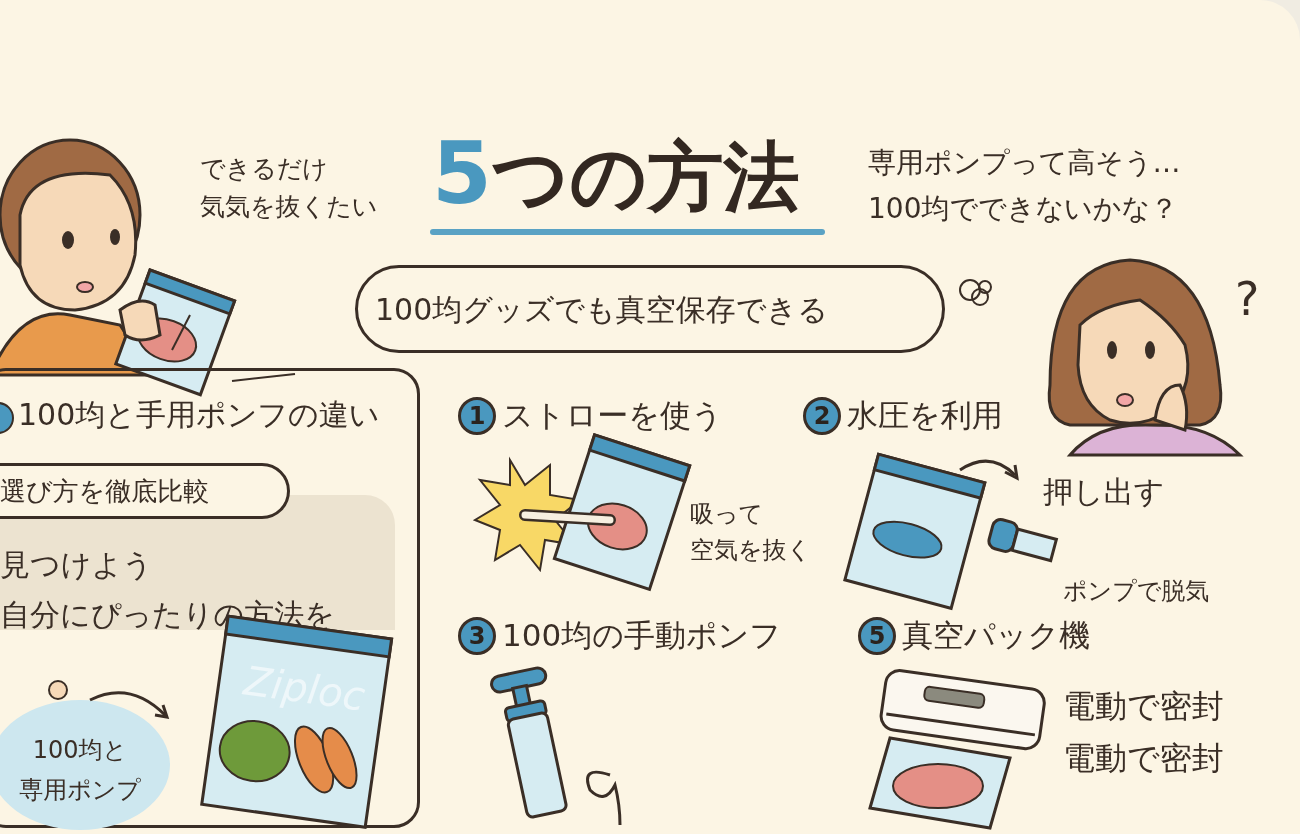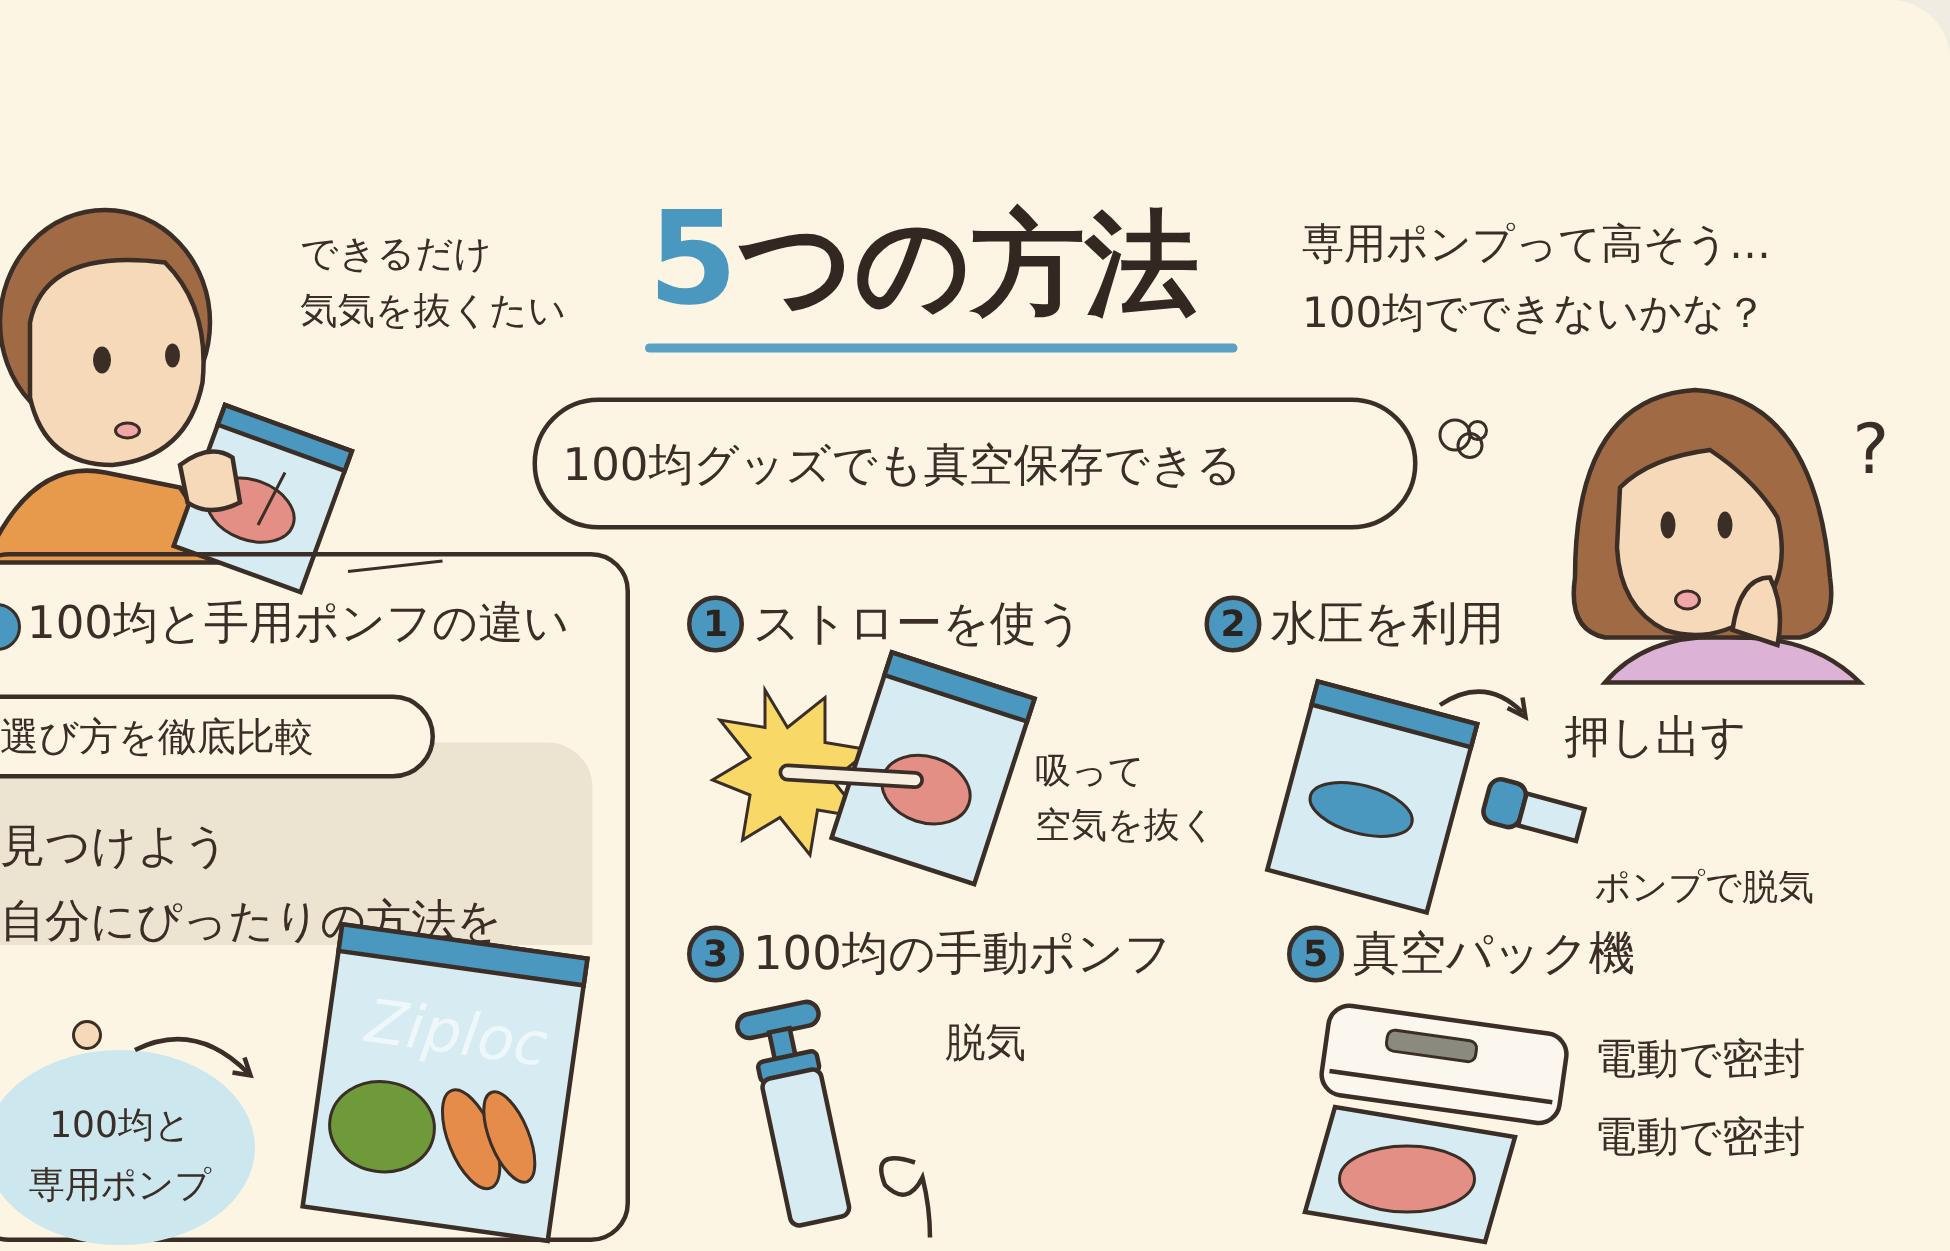--- a/index.html
+++ b/index.html
@@ -157,34 +157,33 @@
   <svg class="abs" style="left:495px;top:665px" width="180" height="170">
     <g transform="rotate(-12 40 80)">
       <rect x="10" y="5" width="55" height="16" rx="8" fill="#4a98bf" stroke="#3a2e26" stroke-width="3"></rect>
       <rect x="30" y="20" width="14" height="20" fill="#4a98bf" stroke="#3a2e26" stroke-width="3"></rect>
       <rect x="18" y="38" width="40" height="14" rx="4" fill="#4a98bf" stroke="#3a2e26" stroke-width="3"></rect>
       <rect x="18" y="50" width="40" height="100" rx="6" fill="#d6ecf2" stroke="#3a2e26" stroke-width="3"></rect>
     </g>
     <path d="M115 110 Q85 100 95 125 Q110 140 120 120 Q125 140 125 160" fill="none" stroke="#3a2e26" stroke-width="3"></path>
   </svg>
   <div class="abs note" style="left:630px;top:675px;font-size:27px;line-height:42px;text-align:center">
-    <div>脱気</div>
   </div>
 
   <div class="abs step-title" style="left:858px;top:615px">
     <span class="badge">5</span>
     <span>真空パック機</span>
   </div>
   <svg class="abs" style="left:850px;top:668px" width="200" height="160">
     <g transform="rotate(8 100 60)">
       <rect x="30" y="10" width="160" height="60" rx="14" fill="#fbf7ef" stroke="#3a2e26" stroke-width="3"></rect>
       <rect x="70" y="22" width="60" height="14" rx="5" fill="#8b8a7e" stroke="#3a2e26" stroke-width="2"></rect>
       <line x1="35" y1="55" x2="185" y2="55" stroke="#3a2e26" stroke-width="3"></line>
     </g>
     <polygon points="20,140 40,70 160,90 140,160" fill="#d6ecf2" stroke="#3a2e26" stroke-width="3"></polygon>
     <ellipse cx="88" cy="118" rx="45" ry="22" fill="#e48f86" stroke="#3a2e26" stroke-width="2"></ellipse>
   </svg>
-  <div class="abs note" style="left:1063px;top:680px;font-size:28px;line-height:52px">
+  <div class="abs note" style="left:1063px;top:680px;font-size:32px;line-height:52px">
     <div>電動で密封</div>
     <div>電動で密封</div>
   </div>
 
 </div>
 
 </body></html>

